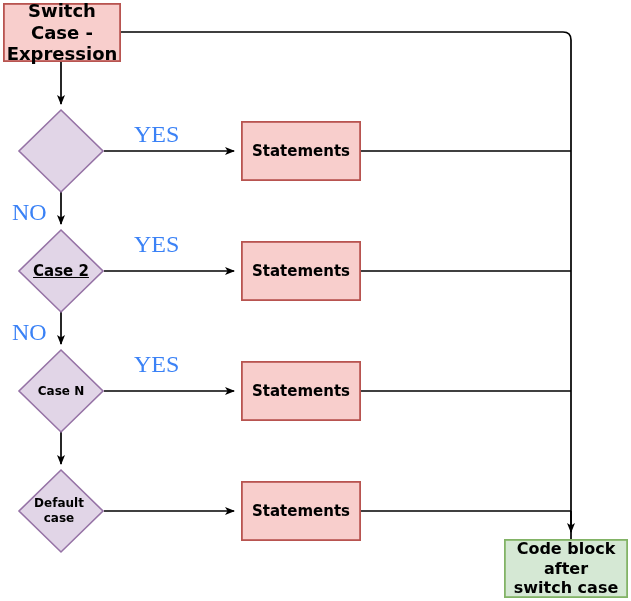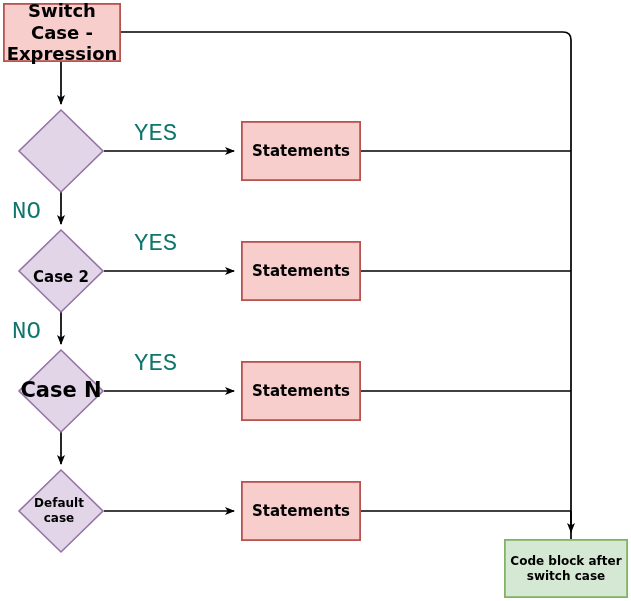--- a/index.html
+++ b/index.html
@@ -33,23 +33,23 @@
     text-align: center;
     font-family: "DejaVu Sans", sans-serif;
     font-weight: bold;
     color: #000000;
     line-height: 1.22;
     pointer-events: none;
     white-space: pre-line;
   }
   .edge-label {
     position: absolute;
-    font-family: Liberation Mono, monospace;
+    font-family: Liberation Serif, serif;
     font-weight: normal;
-    color: #0f766e;
+    color: #3b82f6;
     line-height: 1;
     white-space: nowrap;
   }
 </style>
 </head>
 <body>
 
 <div id="diagram-root">
 
   <svg id="flow-svg" viewBox="0 0 631 601">
@@ -101,36 +101,36 @@
       <rect x="241.9" y="481.9" width="118.2" height="58.2" fill="#f8cecc" stroke="#b85450" stroke-width="1.8"></rect>
 
       <rect x="504.9" y="539.9" width="122.2" height="57.2" fill="#d5e8d4" stroke="#82b366" stroke-width="1.8"></rect>
     </g>
   </svg>
 
   <div class="node-label" style="left:3px; top:3px; width:118px; height:59px; font-size:18px;">Switch Case -
 Expression</div>
 
 
-  <div class="node-label" style="left:19px; top:257px; width:84px; height:40px; font-size:15px;">Case 2</div>
+  <div class="node-label" style="left:19px; top:251px; width:84px; height:40px; font-size:15px;text-decoration:underline;">Case 2</div>
 
-  <div class="node-label" style="left:19px; top:371px; width:84px; height:40px; font-size:21px;text-align:center;">Case N</div>
+  <div class="node-label" style="left:19px; top:371px; width:84px; height:40px; font-size:12px;text-align:center;">Case N</div>
 
   <div class="node-label" style="left:17px; top:486px; width:84px; height:50px; font-size:12px;">Default
 case</div>
 
   <div class="node-label" style="left:241px; top:121px; width:120px; height:60px; font-size:15px;">Statements</div>
 
   <div class="node-label" style="left:241px; top:241px; width:120px; height:60px; font-size:15px;">Statements</div>
 
   <div class="node-label" style="left:241px; top:361px; width:120px; height:60px; font-size:15px;">Statements</div>
 
   <div class="node-label" style="left:241px; top:481px; width:120px; height:60px; font-size:15px;">Statements</div>
 
-  <div class="node-label" style="left:504px; top:539px; width:124px; height:59px; font-size:12px;">Code block after
+  <div class="node-label" style="left:504px; top:539px; width:124px; height:59px; font-size:16px;">Code block after
 switch case</div>
 
   <div class="edge-label" style="left:134px; top:122px; font-size:24px;">YES</div>
   <div class="edge-label" style="left:134px; top:232px; font-size:24px;">YES</div>
   <div class="edge-label" style="left:134px; top:352px; font-size:24px;">YES</div>
   <div class="edge-label" style="left:12px; top:200px; font-size:24px;">NO</div>
   <div class="edge-label" style="left:12px; top:320px; font-size:24px;">NO</div>
 
 </div>
 

